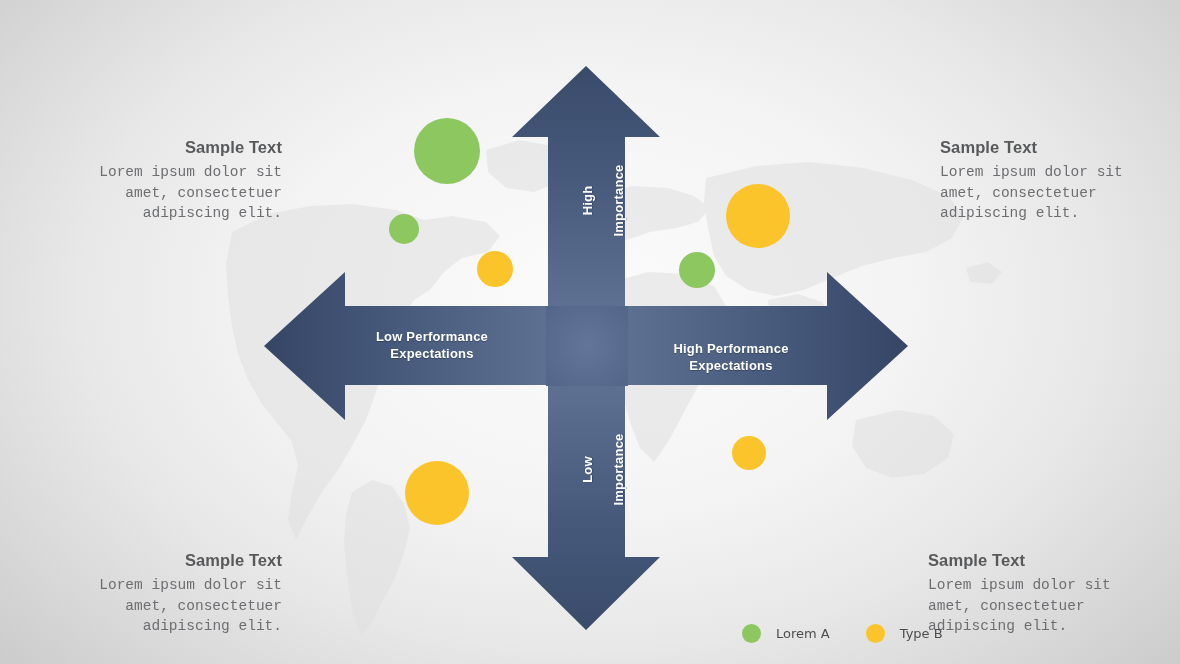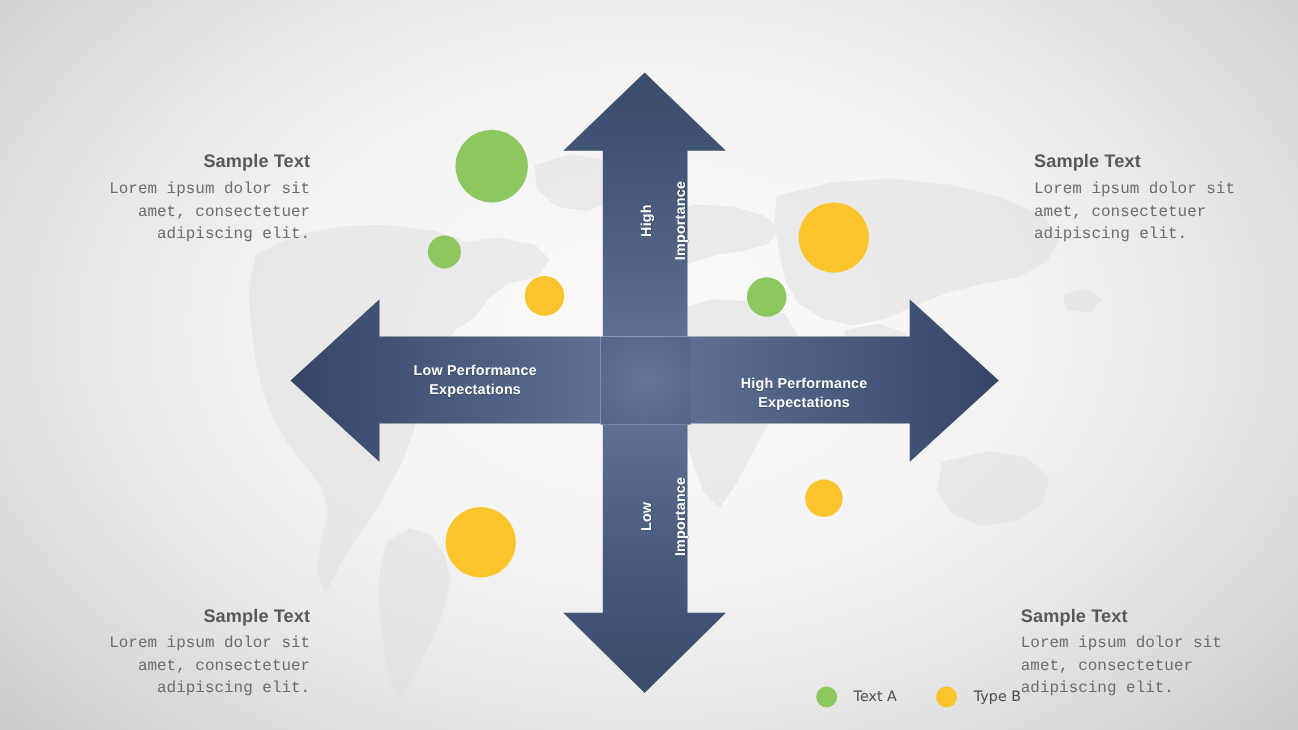--- a/index.html
+++ b/index.html
@@ -196,21 +196,21 @@
   </div>
 
   <div id="blk-br" class="blk l">
     <div class="hd">Sample Text</div>
     <div class="bd">Lorem ipsum dolor sit amet, consectetuer adipiscing elit.</div>
   </div>
 
   <div id="legend">
       <div class="lgitem">
         <span class="lgdot" style="background: rgb(141, 199, 96);"></span>
-        <span class="lgtxt">Text A</span>
+        <span class="lgtxt">Lorem A</span>
       </div>
       <div class="lgitem">
         <span class="lgdot" style="background: rgb(251, 196, 42);"></span>
         <span class="lgtxt">Type B</span>
       </div>
     </div>
 
 </div>
 
 </body></html>

